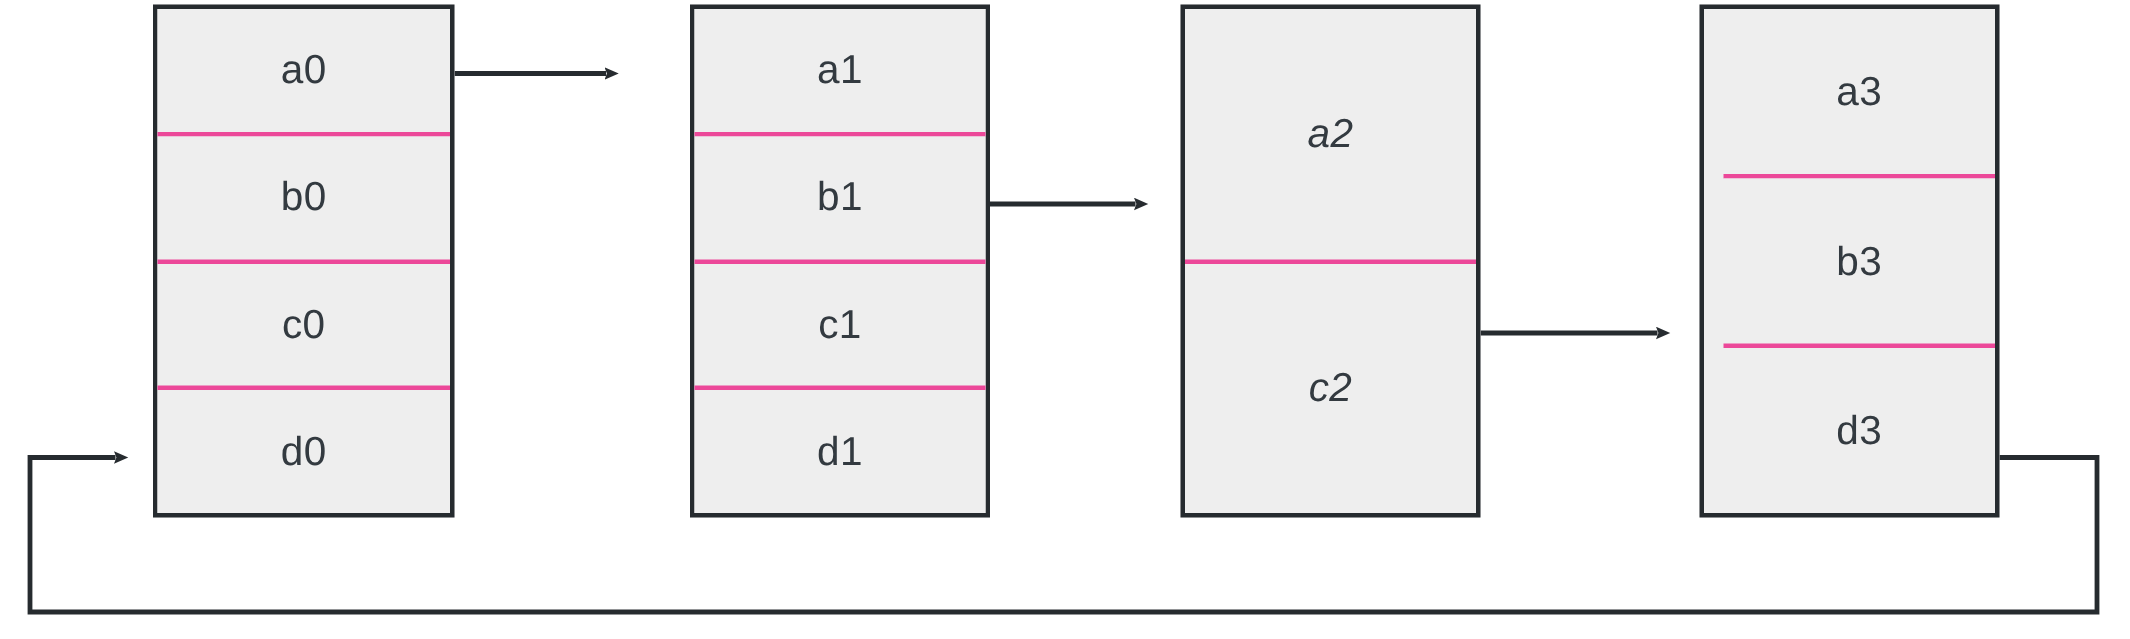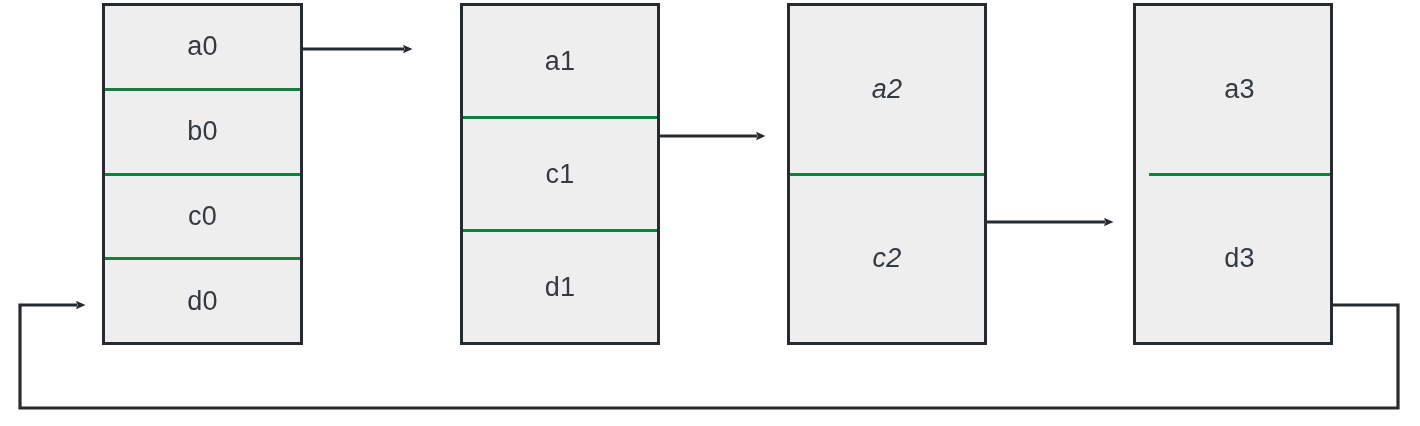--- a/index.html
+++ b/index.html
@@ -33,21 +33,21 @@
     box-sizing: border-box;
     border: 3px solid #262b2f;
     background: #eeeeee;
     display: flex;
     flex-direction: column;
   }
   .node-cell {
     box-sizing: border-box;
     flex: 1 1 0;
     background: #eeeeee;
-    border-bottom: 3px solid #15803d;
+    border-bottom: 3px solid #ec4899;
     display: flex;
     align-items: center;
     justify-content: center;
     position: relative;
   }
   .node-cell:last-child {
     border-bottom: none;
     text-align: right;
   }
   .cell-label {
@@ -94,20 +94,23 @@
     <div class="node-cell">
       <span class="cell-label">d0</span>
     </div>
   </div>
 
   <div class="node-box" style="left:435px; top:3px; width:200px; height:342px;margin-left:25px;">
     <div class="node-cell">
       <span class="cell-label">a1</span>
     </div>
     <div class="node-cell">
+      <span class="cell-label">b1</span>
+    </div>
+    <div class="node-cell">
       <span class="cell-label">c1</span>
     </div>
     <div class="node-cell">
       <span class="cell-label">d1</span>
     </div>
   </div>
 
   <div class="node-box" style="left:787px; top:3px; width:200px; height:342px;font-style:italic;">
     <div class="node-cell">
       <span class="cell-label">a2</span>
@@ -115,17 +118,20 @@
     <div class="node-cell">
       <span class="cell-label">c2</span>
     </div>
   </div>
 
   <div class="node-box" style="left:1133px; top:3px; width:200px; height:342px;padding-left:13px;">
     <div class="node-cell">
       <span class="cell-label">a3</span>
     </div>
     <div class="node-cell">
+      <span class="cell-label">b3</span>
+    </div>
+    <div class="node-cell">
       <span class="cell-label">d3</span>
     </div>
   </div>
 
 </div>
 
 </body></html>

